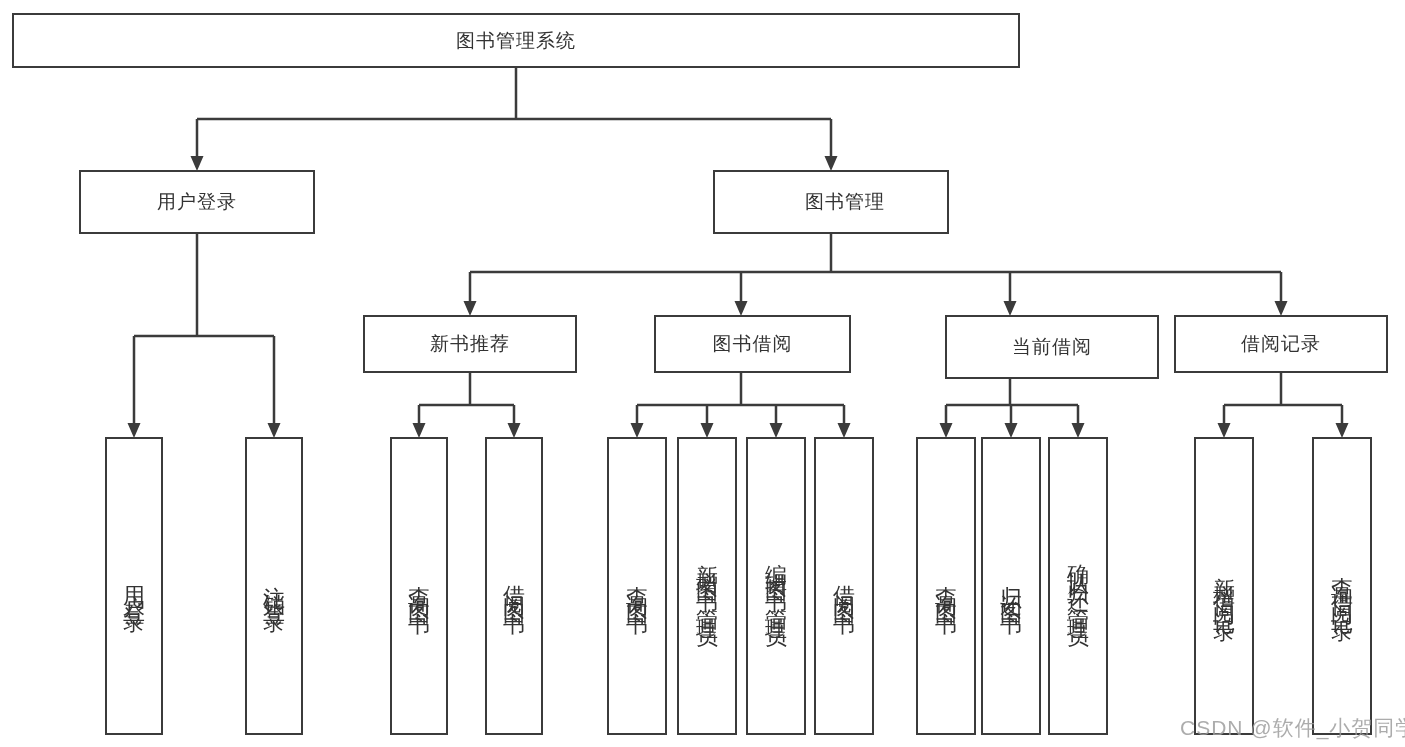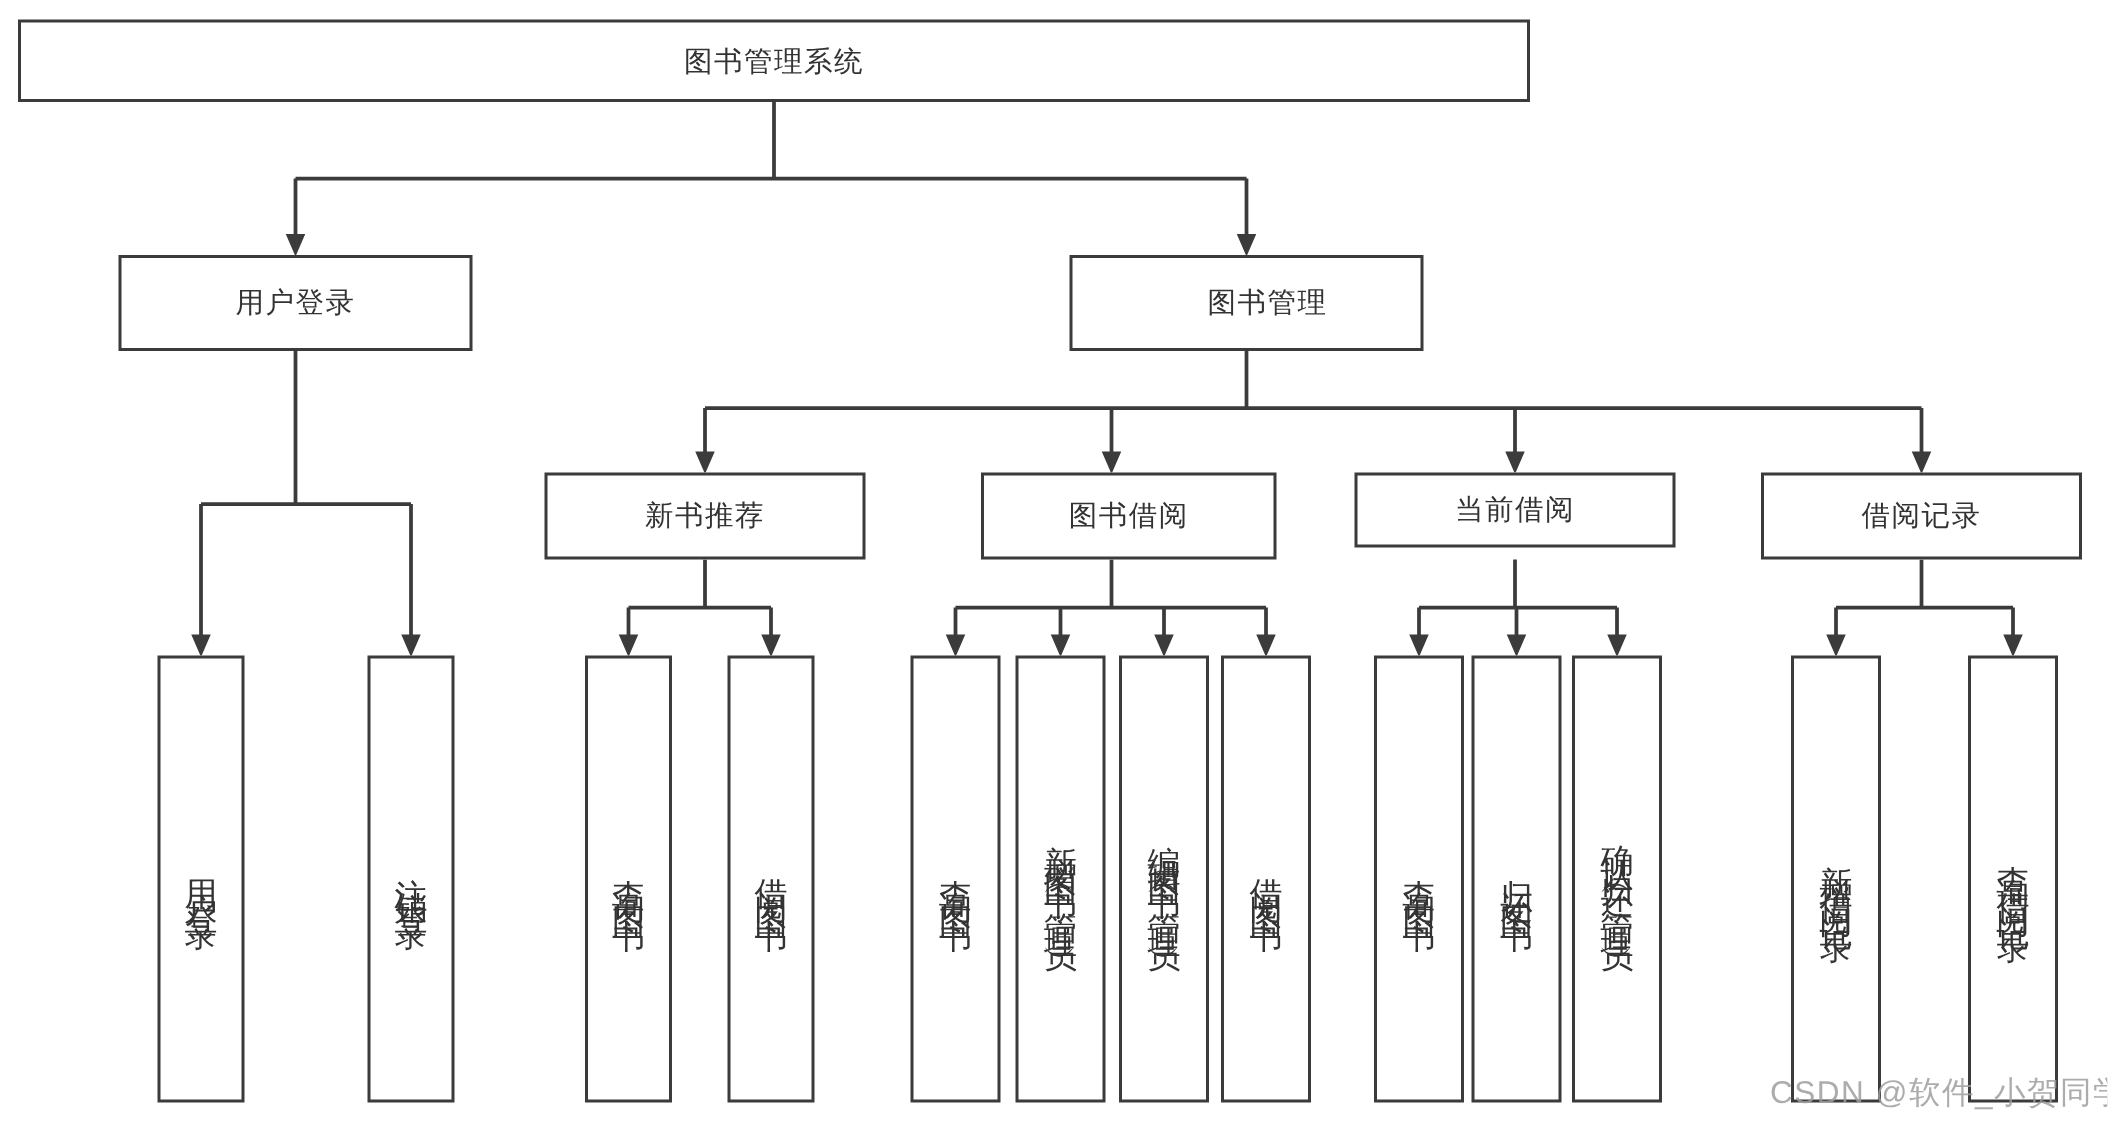--- a/index.html
+++ b/index.html
@@ -106,21 +106,21 @@
   <div class="node h-node" style="left:713px; top:170px; width:236px; height:64px;padding-left:28px;">
     <span>图书管理</span>
   </div>
 
   <div class="node h-node" style="left:363px; top:315px; width:214px; height:58px;">
     <span>新书推荐</span>
   </div>
   <div class="node h-node" style="left:634px; top:315px; width:197px; height:58px;margin-left:20px;">
     <span>图书借阅</span>
   </div>
-  <div class="node h-node" style="left:903px; top:315px; width:214px; height:50px;">
+  <div class="node h-node" style="left:945px; top:315px; width:214px; height:64px;">
     <span>当前借阅</span>
   </div>
   <div class="node h-node" style="left:1174px; top:315px; width:214px; height:58px;">
     <span>借阅记录</span>
   </div>
 
   <div class="node v-node" style="left:105px; top:437px; width:58px; height:298px;">
     <span>用户登录</span>
   </div>
   <div class="node v-node" style="left:245px; top:437px; width:58px; height:298px;">

